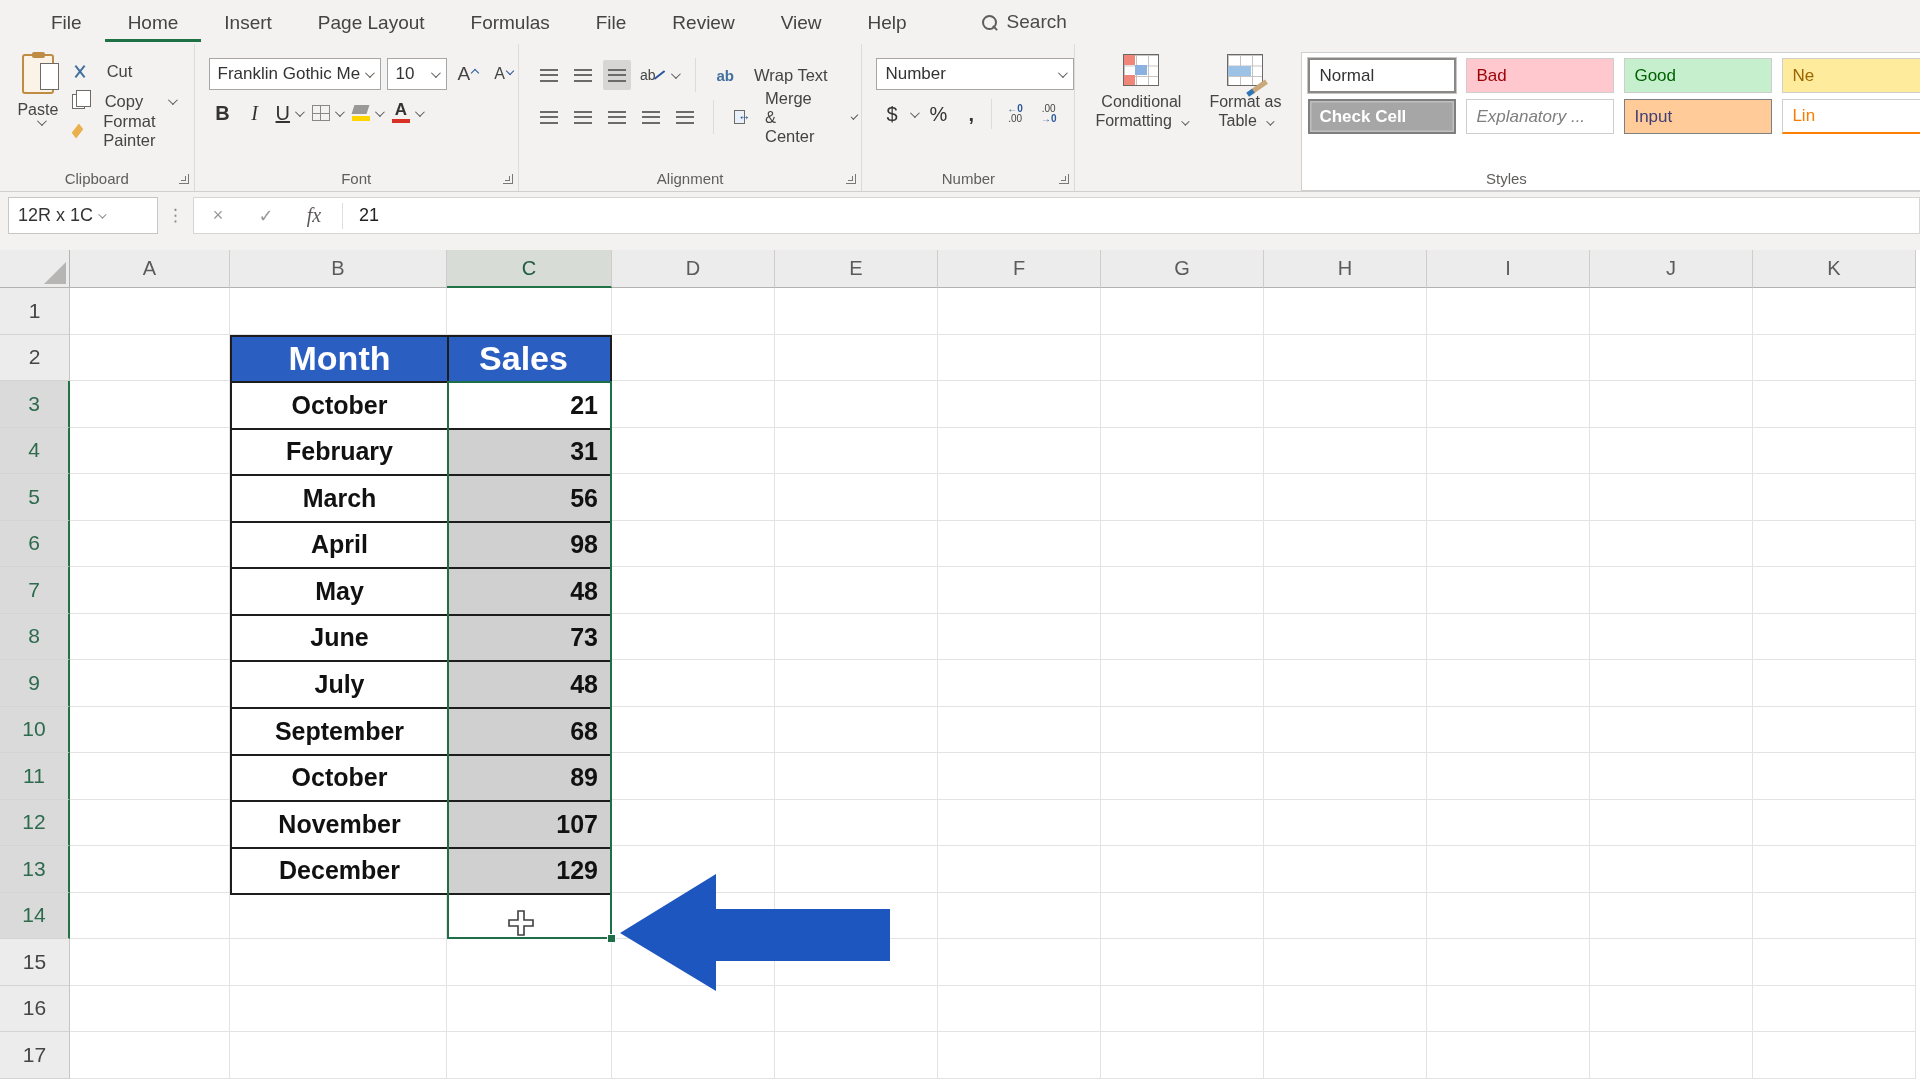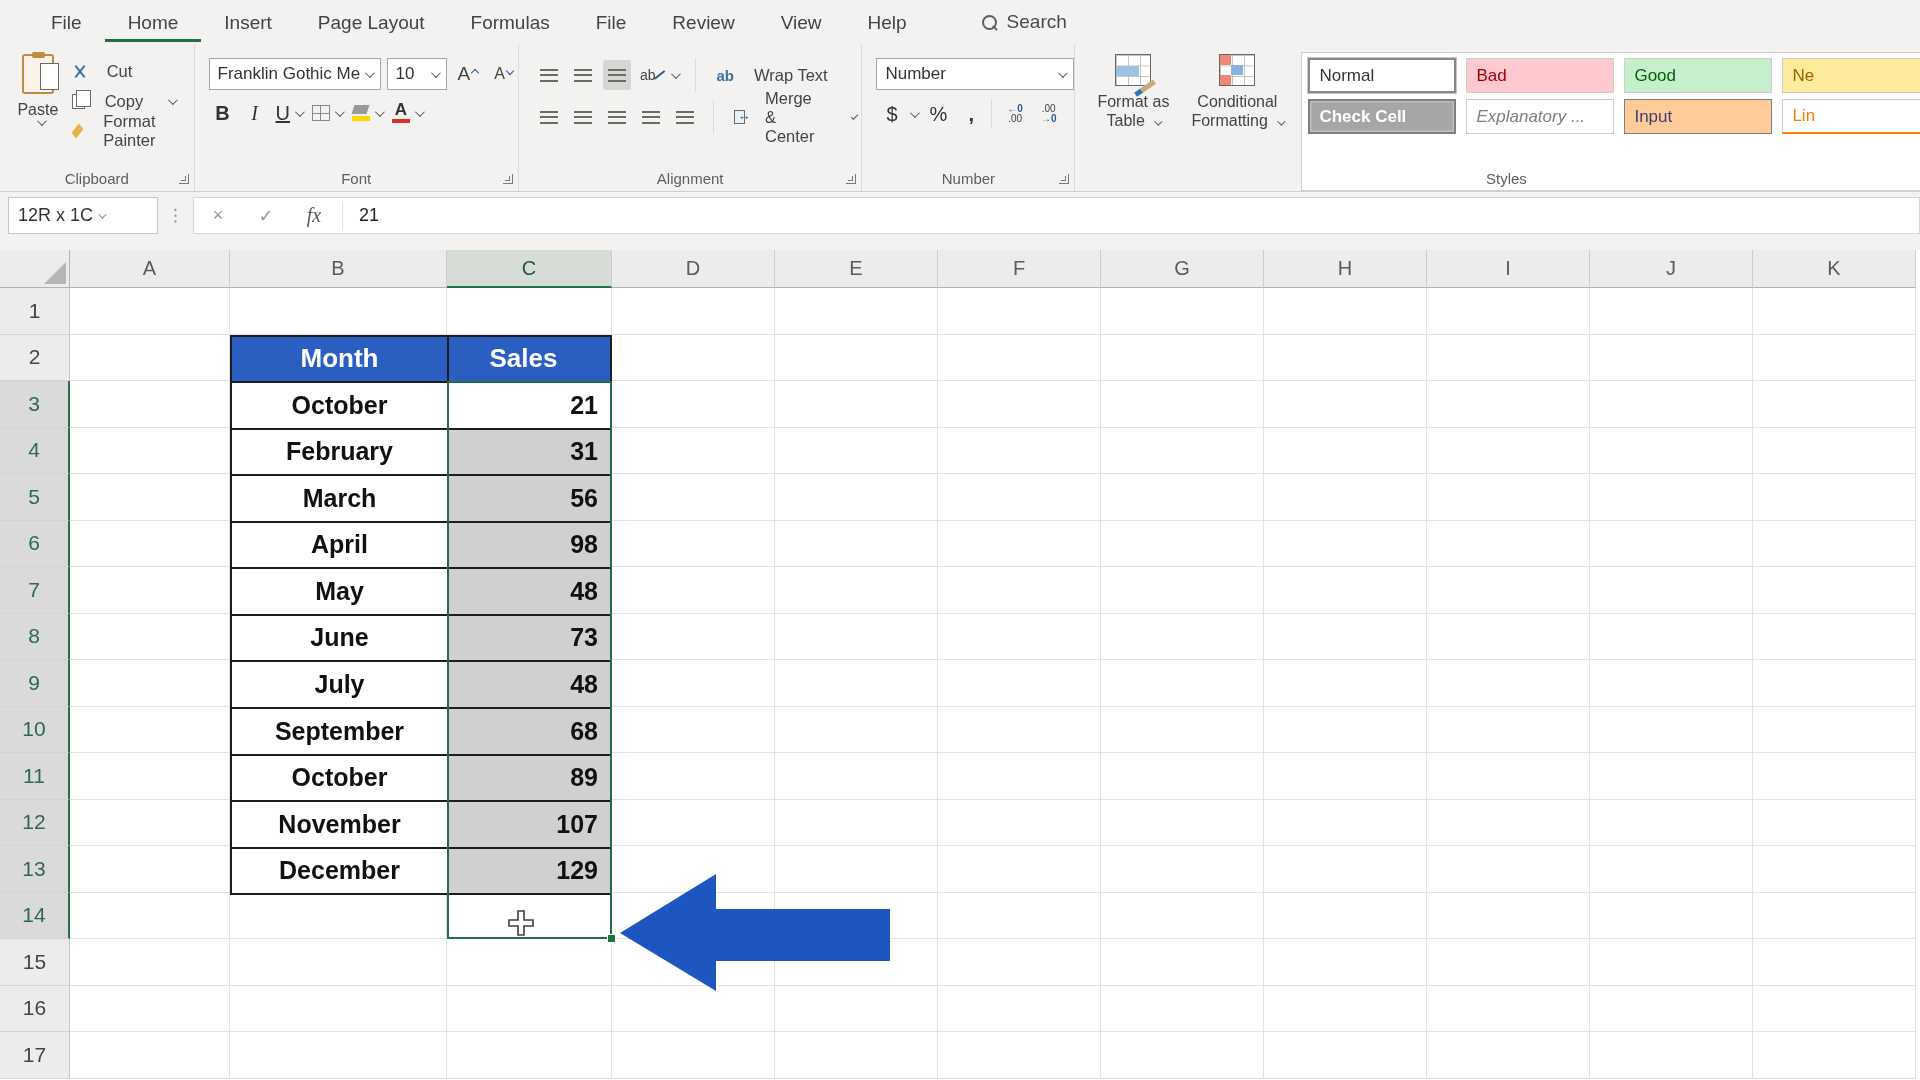--- a/index.html
+++ b/index.html
@@ -112,21 +112,21 @@
   .scol { background:#ececec; border-right:1px solid #cfcdcb; border-bottom:1px solid #b5b3b1; display:flex; align-items:center; justify-content:center; font-size:20px; color:#5b5b5b; }
   .scol.selc { background:#d7dcd7; color:#1d5b42; border-bottom:2.5px solid #217346; }
   .srhead { background:#ececec; border-right:1px solid #c8c6c4; border-bottom:1px solid #d5d3d1; display:flex; align-items:center; justify-content:center; font-size:21px; color:#454545; }
   .srhead.selr { background:#dadada; color:#2d6a4e; border-right:2px solid #217346; }
   .scell { background:#fff; border-right:1px solid #e3e3e3; border-bottom:1px solid #e3e3e3; }
 
   
   #tbl { position:absolute; z-index:2; }
   .trow { display:flex; }
   .tcell { border-left:2px solid #1d1d1d; border-bottom:2px solid #1d1d1d; display:flex; align-items:center; font-weight:bold; font-size:25px; color:#111; background:#fff; }
-  .trow.thead-row .tcell { border-top:2px solid #1d1d1d; background:#2a5fc1; color:#fff; justify-content:center; font-size:26px; }
+  .trow.thead-row .tcell { border-top:2px solid #1d1d1d; background:#2a5fc1; color:#fff; justify-content:center; font-size:34px; }
   .tcell.c1 { width:217px; justify-content:center; }
   .tcell.c2 { width:165px; justify-content:flex-end; padding-right:12px; border-right:2px solid #1d1d1d; background:#d0d0d0; }
   .trow.thead-row .tcell.c2 { background:#2a5fc1; }
   .tcell.c2.active-cell { background:#fff; }
 
   #selbox { position:absolute; z-index:3; border:2.5px solid #1e6e47; pointer-events:none; }
   #fillhandle { position:absolute; right:-6px; bottom:-6px; width:9px; height:9px; background:#1e6e47; border:1.5px solid #fff; }
   #arrow { position:absolute; z-index:4; }
   #cellcursor { position:absolute; z-index:5; }
 </style>
@@ -305,34 +305,34 @@
         </div>
       <div class="ibtn">
           <span class="decico">.00<br><b>→0</b></span>
         </div>
     </div>
     <div class="glabel">Number</div>
     <span class="launcher"></span>
   </div>
 
   <div class="rgroup" style="flex:1; border-right:none; display:flex; padding-left:10px; padding-right:0;">
-    <div class="bigbtn" style="width:96px;">
-      <span class="i-fat">
-        <span class="fatc" style="left:0; top:10.5px; width:23px; height:10px;"></span>
-        <span class="i-brush"></span>
-      </span>
-      <span class="biglabel"><span>Format as</span><br><span>Table</span> <span class="caret" style="width:6px;height:6px;"></span></span>
-    </div>
     <div class="bigbtn" style="width:112px;">
       <span class="i-cf">
         <span class="cfa" style="left:0; top:0; width:11px; height:10px;"></span>
         <span class="cfb" style="left:11px; top:10px; width:12px; height:10px;"></span>
         <span class="cfa" style="left:0; bottom:0; width:11px; height:10px;"></span>
       </span>
       <span class="biglabel"><span>Conditional</span><br><span>Formatting</span> <span class="caret" style="width:6px;height:6px;"></span></span>
+    </div>
+    <div class="bigbtn" style="width:96px;">
+      <span class="i-fat">
+        <span class="fatc" style="left:0; top:10.5px; width:23px; height:10px;"></span>
+        <span class="i-brush"></span>
+      </span>
+      <span class="biglabel"><span>Format as</span><br><span>Table</span> <span class="caret" style="width:6px;height:6px;"></span></span>
     </div>
     <div id="gallery">
       <div class="gcell st-normal">Normal</div>
       <div class="gcell st-bad">Bad</div>
       <div class="gcell st-good">Good</div>
       <div class="gcell st-neutral">Ne</div>
       <div class="gcell st-check">Check Cell</div>
       <div class="gcell st-expl">Explanatory ...</div>
       <div class="gcell st-input">Input</div>
       <div class="gcell st-linked">Lin</div>

